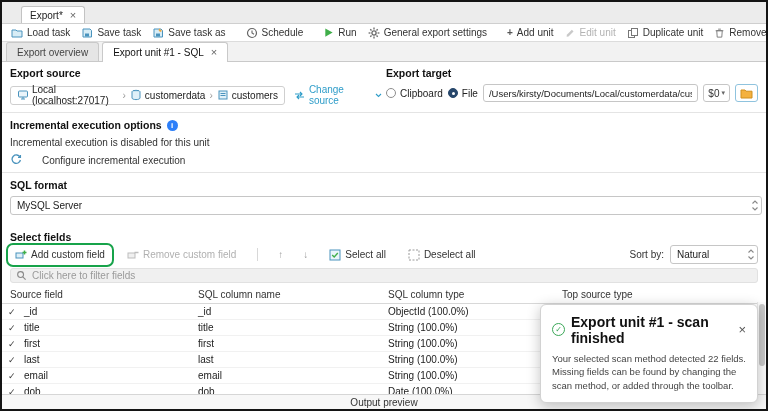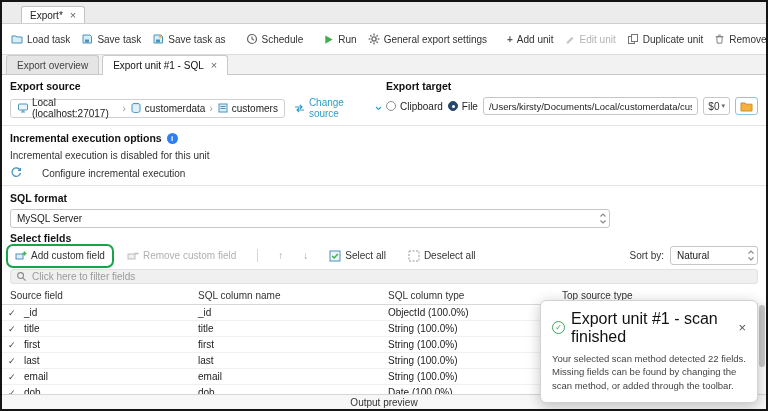--- a/index.html
+++ b/index.html
@@ -7,21 +7,21 @@
   .window{position:relative;width:768px;height:411px;border:2px solid #141414;background:#fff;overflow:hidden}
   button{background:none;border:none;font:inherit;color:inherit;text-align:left}
   svg{display:block}
 
   
   .doc-tabbar{height:22px;background:#ececec;border-bottom:1px solid #cfcfcf;display:flex;align-items:flex-end;padding-left:19px}
   .doc-tab{display:flex;align-items:center;gap:7px;background:#fff;border:1px solid #c3c3c3;border-bottom:none;border-radius:3px 3px 0 0;padding:2px 8px;height:17px}
   .xbtn{color:#666;font-size:11px;line-height:1;cursor:default}
 
   
-  .toolbar{height:31px;display:flex;align-items:center;gap:1px;padding:0 4px;border-bottom:1px solid #dcdcdc;background:#fff;white-space:nowrap}
+  .toolbar{height:18px;display:flex;align-items:center;gap:1px;padding:0 4px;border-bottom:1px solid #dcdcdc;background:#fff;white-space:nowrap}
   .tbtn{display:flex;align-items:center;gap:4px;padding:2px 5px;border-radius:3px;color:#333}
   .tbtn.disabled{color:#b3b3b3}
   .tsep{width:1px;height:13px;background:#d8d8d8;margin:0 4px}
 
   
   .unit-tabs{height:20px;background:#f2f2f2;border-bottom:1px solid #c9c9c9;display:flex;align-items:flex-end;padding-left:4px;gap:3px}
   .utab{display:flex;align-items:center;gap:7px;padding:3px 10px;border:1px solid #c9c9c9;border-bottom:none;border-radius:3px 3px 0 0;background:#e5e5e5;height:19px;color:#444}
   .utab.active{background:#fff;height:20px;margin-bottom:-1px;color:#111}
 
   .content{padding:5px 8px 0}
@@ -43,21 +43,21 @@
   .radio{position:relative;width:10px;height:10px;border:1px solid #8e8e8e;border-radius:50%;background:#fff;display:inline-block}
   .radio.sel{border-color:#27476b;background:#27476b}
   .radio.sel::after{content:"";position:absolute;left:3px;top:3px;width:3px;height:3px;background:#fff;border-radius:50%}
   .file-input{flex:1;height:18px;border:1px solid #c6c6c6;border-radius:3px;padding:0 5px;font-size:9.5px;color:#222;font-family:inherit;min-width:0}
   .mini-btn{height:18px;border:1px solid #c6c6c6;border-radius:3px;background:#fff;padding:0 4px;display:flex;align-items:center;gap:2px;color:#333}
 
   .inc-status{margin:6px 0 6px;color:#333}
   .inc-config{display:flex;align-items:center;gap:20px;color:#333;margin-bottom:2px}
 
   .select{height:19px;border:1px solid #c6c6c6;border-radius:3px;background:#fff;display:flex;align-items:center;justify-content:space-between;padding:0 2px 0 6px;color:#222}
-  .select-wide{width:600px;margin-bottom:4px}
+  .select-wide{width:752px;margin-bottom:16px}
   .select-sort{width:88px}
 
   .fields-bar{display:flex;align-items:center;gap:12px;margin:1px 0 4px}
   .fbtn{display:flex;align-items:center;gap:4px;padding:2px 5px;color:#333;border-radius:3px}
   .fbtn.disabled{color:#b0b0b0}
   .arrowbtn{color:#9b9b9b;padding:2px 4px}
   .spacer{flex:1}
   .sortby{display:flex;align-items:center;gap:6px}
 
   .filter{height:15px;background:#f0f0f0;border:1px solid #e1e1e1;border-radius:3px;display:flex;align-items:center;gap:5px;padding:0 5px;margin-bottom:3px}
@@ -71,21 +71,21 @@
   .srccell{display:flex;align-items:center;gap:3px}
   .expander{color:#777;font-size:9px}
   .vscroll{position:absolute;top:16px;right:0;width:9px;height:150px;background:#fbfbfb;border-left:1px solid #e8e8e8}
   .vthumb{position:absolute;top:2px;left:1px;width:6px;height:62px;background:#c7c7c7;border-radius:3px}
 
   .footer{position:absolute;left:0;right:0;bottom:0;height:15px;background:#f7f7f7;border-top:1px solid #d6d6d6;display:flex;align-items:center;justify-content:center;color:#333;z-index:5}
 
   .notif{position:absolute;right:8px;bottom:6px;width:218px;background:#fff;border:1px solid #d2d2d2;border-radius:6px;box-shadow:0 3px 14px rgba(0,0,0,.24);padding:9px 11px;z-index:20}
   .notif-head{display:flex;align-items:center;gap:6px}
   .notif-check{width:13px;height:13px;border:1.5px solid #3aa757;border-radius:50%;color:#3aa757;font-size:8px;display:flex;align-items:center;justify-content:center;flex:none}
-  .notif-title{font-weight:normal;flex:1;font-size:16px;color:#111}
+  .notif-title{font-weight:bold;flex:1;font-size:14px;color:#111}
   .notif-close{color:#555;font-size:13px;line-height:1}
   .notif-body{margin-top:6px;color:#444;font-size:9.5px;line-height:1.45}
   .notif-foot{display:flex;justify-content:space-between;align-items:center;margin-top:9px}
   .link{color:#1a73e8}
 
   .hl{outline:2px solid #17a34a;outline-offset:2px}
   .ic{flex:none}
 </style>
 </head>
 <body>

